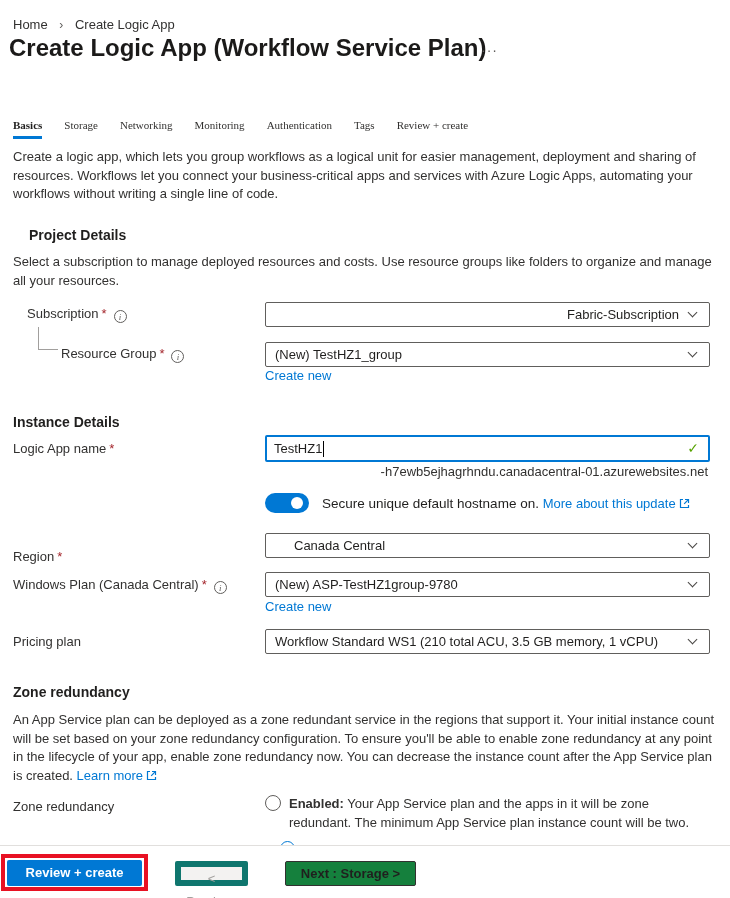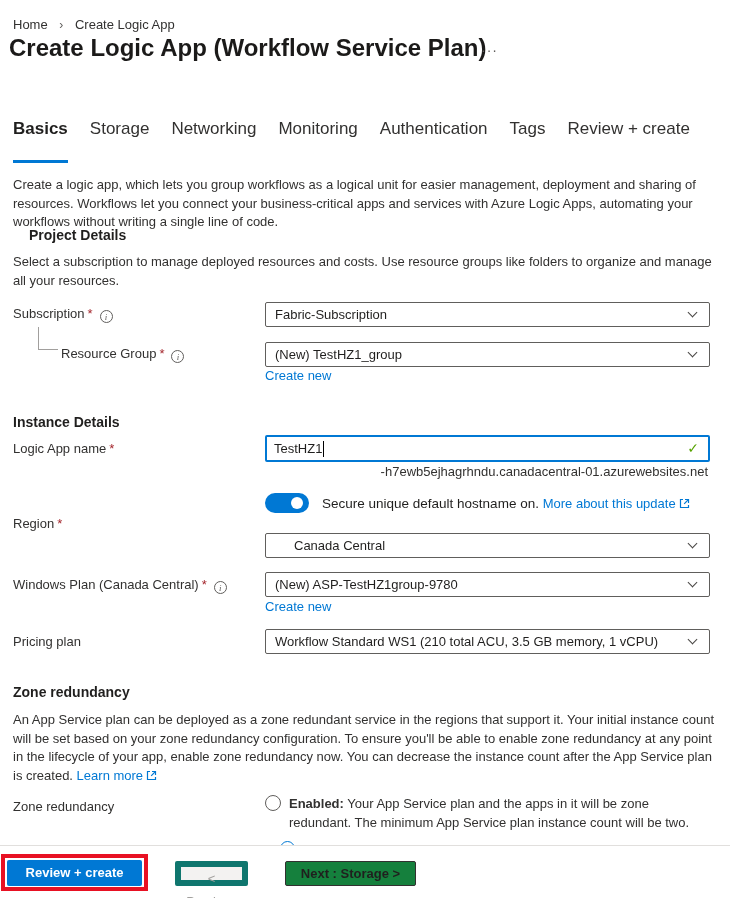--- a/index.html
+++ b/index.html
@@ -15,21 +15,21 @@
   .breadcrumb { left:13px; top:9px; font-size:13px; color:#323130;margin-top:8px; }
   .breadcrumb .crumb { cursor:pointer; }
   .breadcrumb .sep { color:#605e5c; margin:0 8px; font-size:12px; }
 
   
   .title { left:9px; top:34px; font-size:24px; font-weight:600; color:#1b1a19; letter-spacing:0; }
   .more { left:481px; top:42px; color:#605e5c; font-size:14px; letter-spacing:1px; cursor:pointer; }
 
   
   .tabs { left:13px; top:119px; display:flex; gap:22px; }
-  .tab { font-size:17px; color:#323130; padding-bottom:24px; cursor:pointer; position:relative; }
+  .tab { font-size:11px; color:#323130; padding-bottom:8px; cursor:pointer; position:relative;font-family:Liberation Serif, serif; }
   .tab.active { font-weight:700; color:#201f1e; }
   .tab.active::after { content:""; position:absolute; left:0; right:0; bottom:0; height:3px; background:#0078d4; }
 
   .para { font-size:13px; line-height:18.5px; color:#323130; }
   .section-h { font-size:14px; font-weight:700; color:#201f1e; }
 
   .label { font-size:13px; color:#323130; }
   .req { color:#a4262c; margin-left:3px; }
   .info-icon {
     display:inline-block; width:13px; height:13px; border:1px solid #605e5c; border-radius:50%;
@@ -104,29 +104,29 @@
   <div class="abs tabs">
     <div class="tab active">Basics</div>
     <div class="tab">Storage</div>
     <div class="tab">Networking</div>
     <div class="tab">Monitoring</div>
     <div class="tab">Authentication</div>
     <div class="tab">Tags</div>
     <div class="tab">Review + create</div>
   </div>
 
-  <div class="abs para" style="left:13px; top:176px; width:705px;">Create a logic app, which lets you group workflows as a logical unit for easier management, deployment and sharing of resources. Workflows let you connect your business-critical apps and services with Azure Logic Apps, automating your workflows without writing a single line of code.</div>
+  <div class="abs para" style="left:13px; top:148px; width:705px;">Create a logic app, which lets you group workflows as a logical unit for easier management, deployment and sharing of resources. Workflows let you connect your business-critical apps and services with Azure Logic Apps, automating your workflows without writing a single line of code.</div>
 
   <div class="abs section-h" style="left:13px; top:227px;padding-left:16px;">Project Details</div>
   <div class="abs para" style="left:13px; top:253px; width:705px;">Select a subscription to manage deployed resources and costs. Use resource groups like folders to organize and manage all your resources.</div>
 
-  <div class="abs label" style="left:13px; top:306px;">
+  <div class="abs label" style="left:27px; top:306px;">
     <span>Subscription</span><span class="req">*</span><span class="info-icon"></span>
   </div>
-  <div class="dropdown" style="left:265px; top:302px;">
+  <div class="dropdown" style="left:265px; top:302px;text-align:right;">
     <span>Fabric-Subscription</span>
     <span class="chevron"></span>
   </div>
 
   <div class="abs connector"></div>
 
   <div class="abs label" style="left:61px; top:346px;">
     <span>Resource Group</span><span class="req">*</span><span class="info-icon"></span>
   </div>
   <div class="dropdown" style="left:265px; top:342px;">
@@ -152,21 +152,21 @@
   </div>
   <div class="abs toggle-label">
     <span>Secure unique default hostname on.</span>
     <span class="link">More about this update</span><span class="ext-icon"><svg width="11" height="11" viewBox="0 0 11 11">
           <path d="M4 1.5 H1.5 V9.5 H9.5 V7" fill="none" stroke="#0078d4" stroke-width="1.2"></path>
           <path d="M6 1.5 H9.5 V5" fill="none" stroke="#0078d4" stroke-width="1.2"></path>
           <path d="M9.3 1.7 L5.2 5.8" fill="none" stroke="#0078d4" stroke-width="1.2"></path>
         </svg></span>
   </div>
 
-  <div class="abs label" style="left:13px; top:516px;">
+  <div class="abs label" style="left:13px; top:549px;">
     <span>Region</span><span class="req">*</span>
   </div>
   <div class="dropdown" style="left:265px; top:533px;padding-left:28px;">
     <span>Canada Central</span>
     <span class="chevron"></span>
   </div>
 
   <div class="abs label" style="left:13px; top:577px;">
     <span>Windows Plan (Canada Central)</span><span class="req">*</span><span class="info-icon"></span>
   </div>

